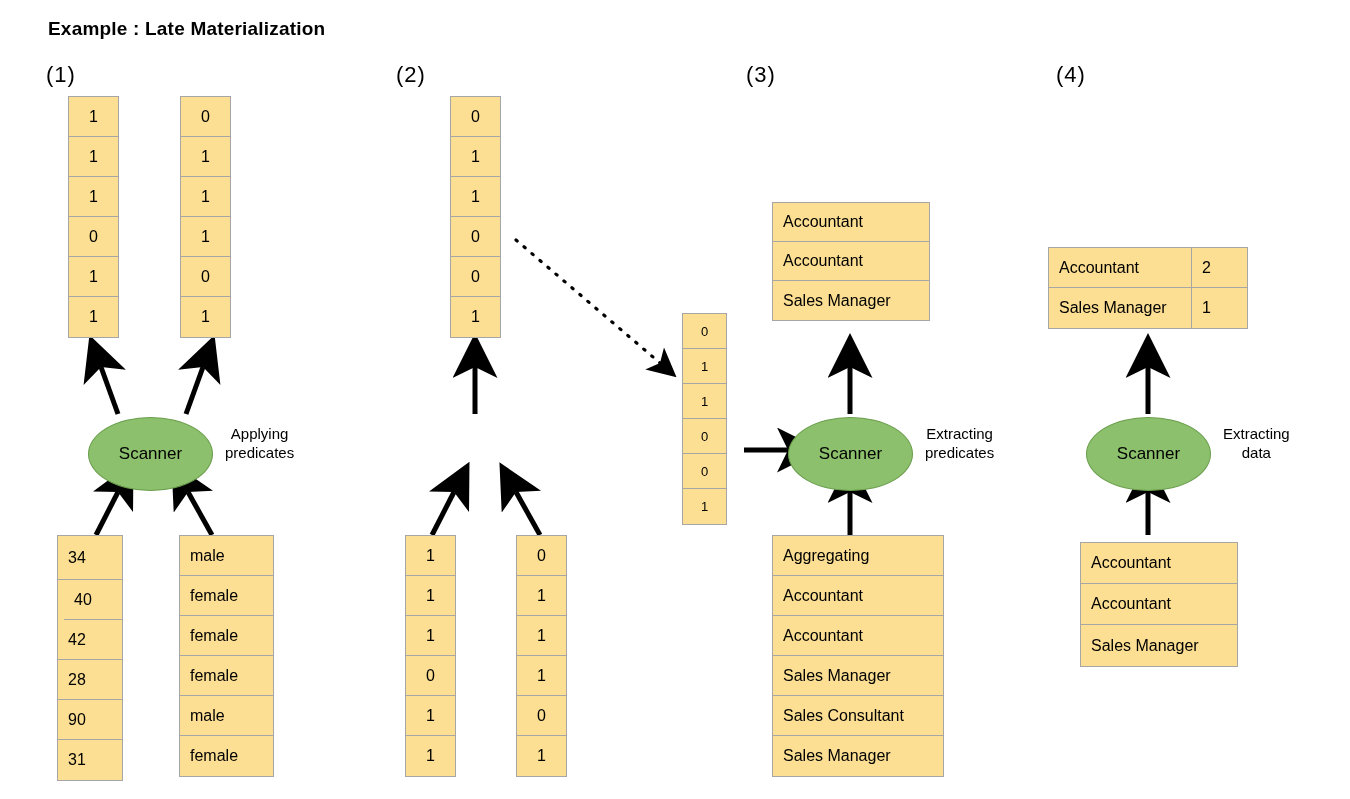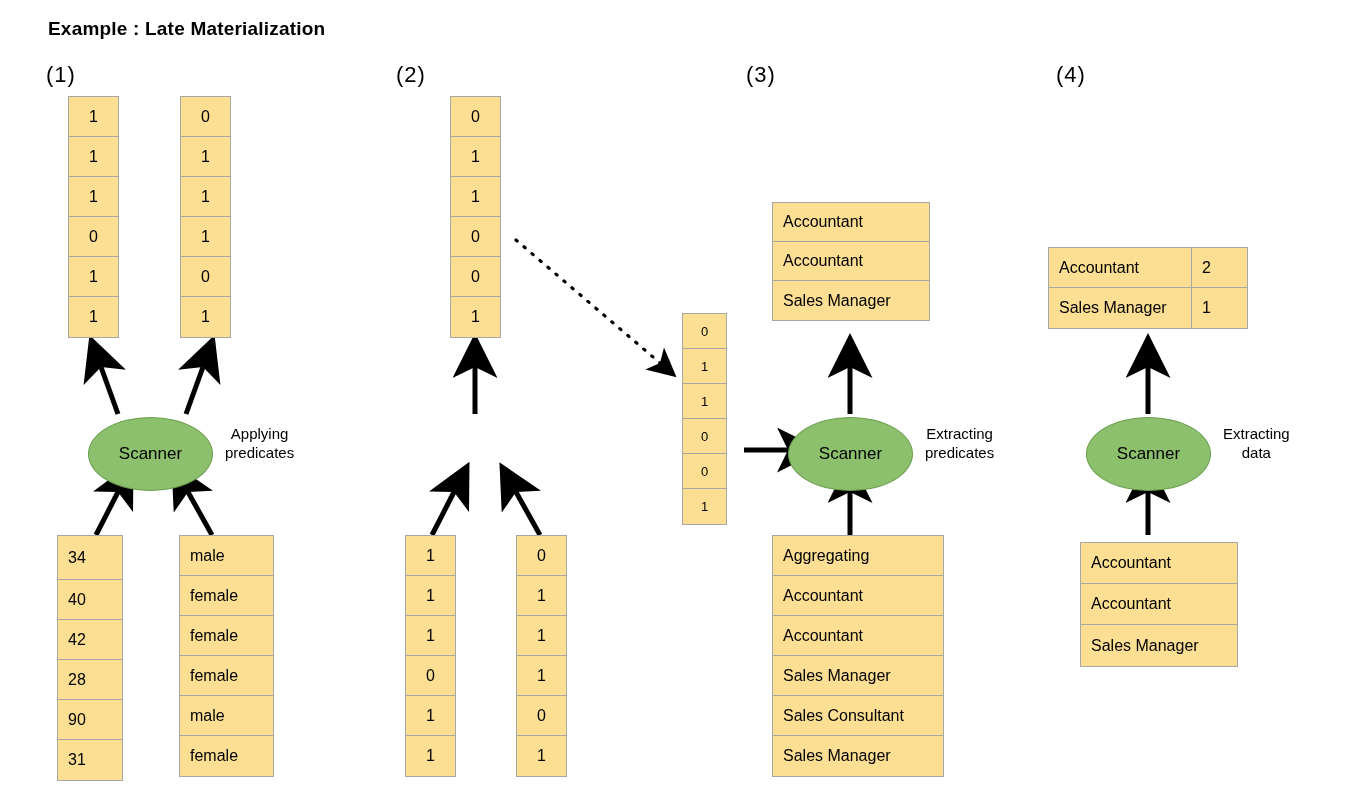--- a/index.html
+++ b/index.html
@@ -220,21 +220,21 @@
 
   <div class="abs op-node" style="left:88px; top:417px; width:125px; height:74px;">
     <span>Scanner</span>
   </div>
 
   <div class="abs caption" style="left:225px; top:424px;">Applying
 predicates</div>
 
   <div class="abs cellcol textcol" style="left:57px; top:535px; width:66px;">
     <div class="cell" style="height:44px;">34</div>
-    <div class="cell" style="height:40px;">40</div>
+    <div class="cell" style="height:40px;margin-left:6px;">40</div>
     <div class="cell" style="height:40px;">42</div>
     <div class="cell" style="height:40px;">28</div>
     <div class="cell" style="height:40px;">90</div>
     <div class="cell" style="height:40px;">31</div>
   </div>
 
   <div class="abs cellcol textcol" style="left:179px; top:535px; width:95px;">
     <div class="cell" style="height:40px;">male</div>
     <div class="cell" style="height:40px;">female</div>
     <div class="cell" style="height:40px;">female</div>

